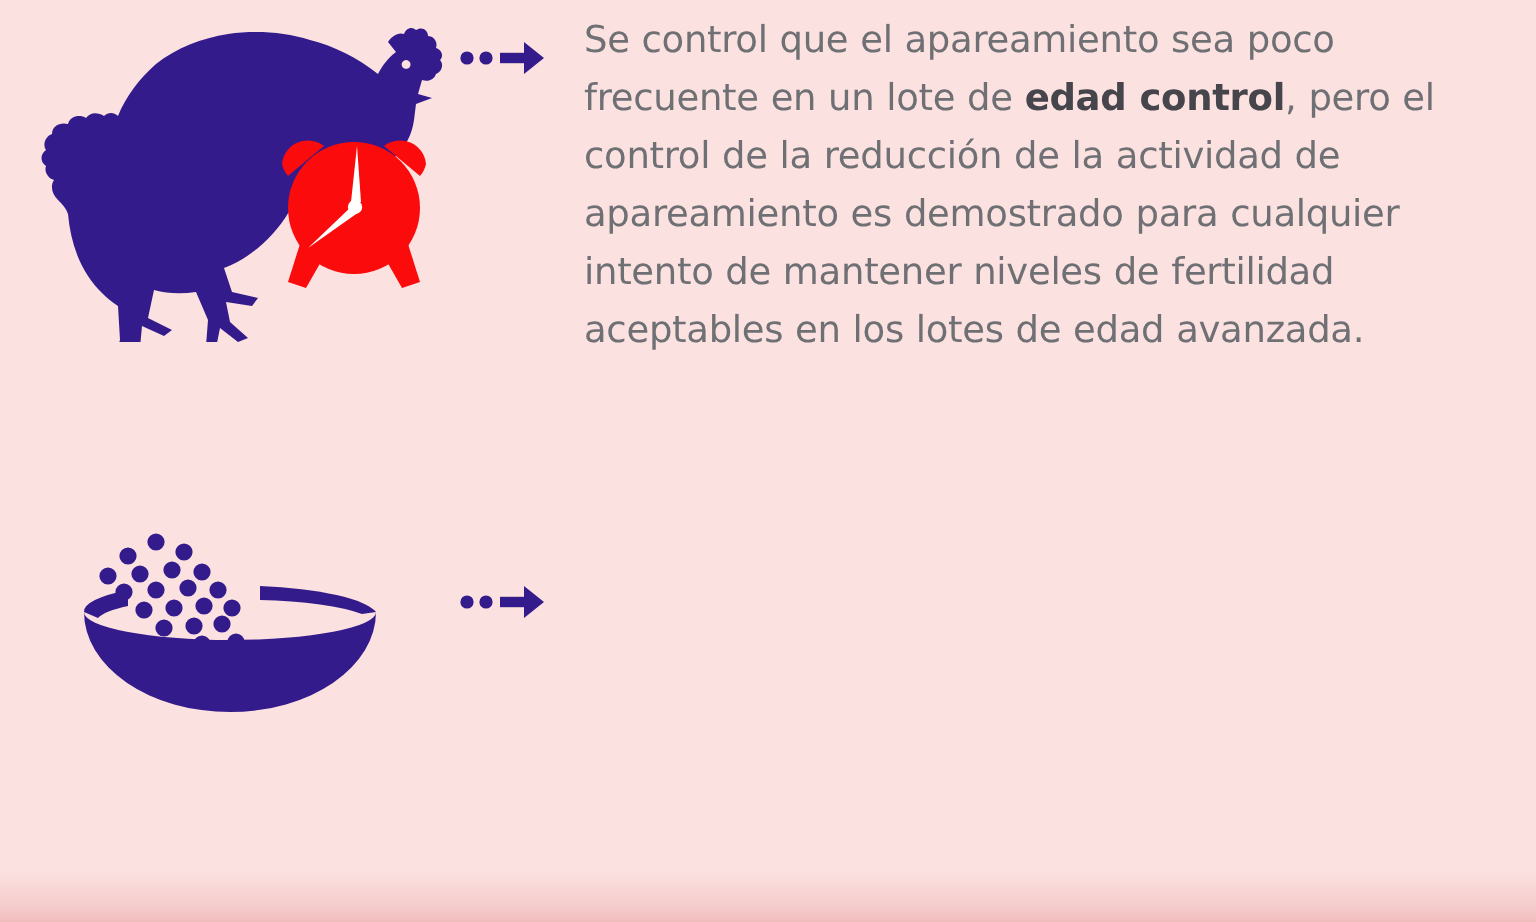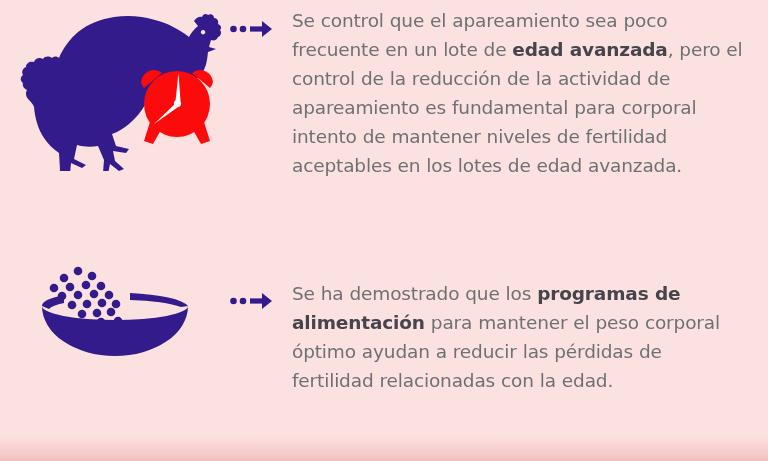--- a/index.html
+++ b/index.html
@@ -170,21 +170,21 @@
     <div class="arrow-cell">
       <svg class="dashed-arrow" width="44" height="22" viewBox="0 0 44 22">
         <circle cx="3.5" cy="11" r="3.3" fill="#331b8c"></circle>
         <circle cx="13" cy="11" r="3.3" fill="#331b8c"></circle>
         <rect x="20" y="8.4" width="16" height="5.2" fill="#331b8c"></rect>
         <path d="M32,3 L42,11 L32,19 z" fill="#331b8c"></path>
       </svg>
     </div>
 
     <div class="text-cell">
-      <p class="para"><span>Se control que el apareamiento sea poco frecuente en un lote de </span><b>edad avanzada</b><span>, pero el control de la reducción de la actividad de apareamiento es fundamental para corporal intento de mantener niveles de fertilidad aceptables en los lotes de edad avanzada.</span></p>
+      <p class="para"><span>Se control que el apareamiento sea poco frecuente en un lote de </span><b>edad control</b><span>, pero el control de la reducción de la actividad de apareamiento es demostrado para cualquier intento de mantener niveles de fertilidad aceptables en los lotes de edad avanzada.</span></p>
     </div>
   </div>
 
   <div class="row row-two">
 
     <div class="icon-cell bowl-cell">
       <div class="bowl-wrap">
         <svg width="170" height="120" viewBox="0 0 170 120">
 
           <path fill="#331b8c" d="M12,46 a73,14 0 0,0 146,0 a73,50 0 0,1 -146,0 z"></path>
@@ -221,19 +221,16 @@
 
     <div class="arrow-cell">
       <svg class="dashed-arrow" width="44" height="22" viewBox="0 0 44 22">
         <circle cx="3.5" cy="11" r="3.3" fill="#331b8c"></circle>
         <circle cx="13" cy="11" r="3.3" fill="#331b8c"></circle>
         <rect x="20" y="8.4" width="16" height="5.2" fill="#331b8c"></rect>
         <path d="M32,3 L42,11 L32,19 z" fill="#331b8c"></path>
       </svg>
     </div>
 
-    <div class="text-cell">
-      <p class="para"><span>Se ha demostrado que los </span><b>programas de alimentación</b><span> para mantener el peso corporal óptimo ayudan a reducir las pérdidas de fertilidad relacionadas con la edad.</span></p>
-    </div>
   </div>
 
   <div class="bottom-fade"></div>
 </div>
 
 </body></html>

